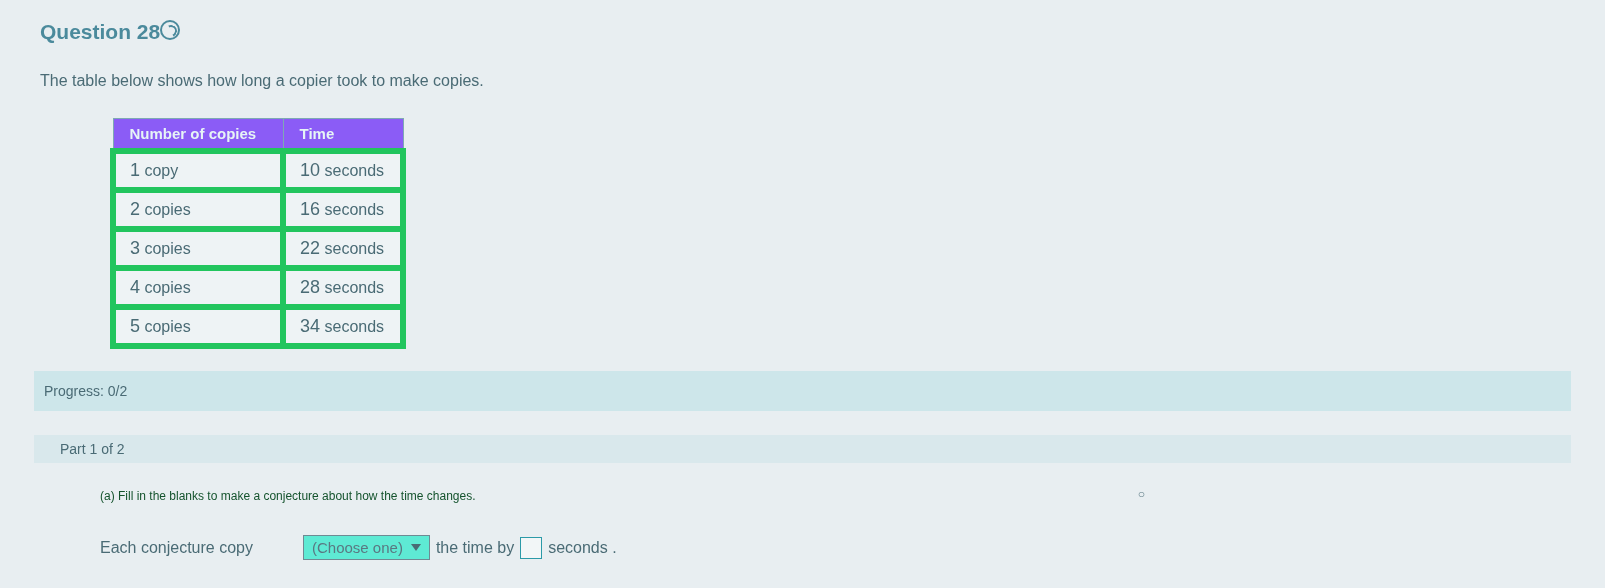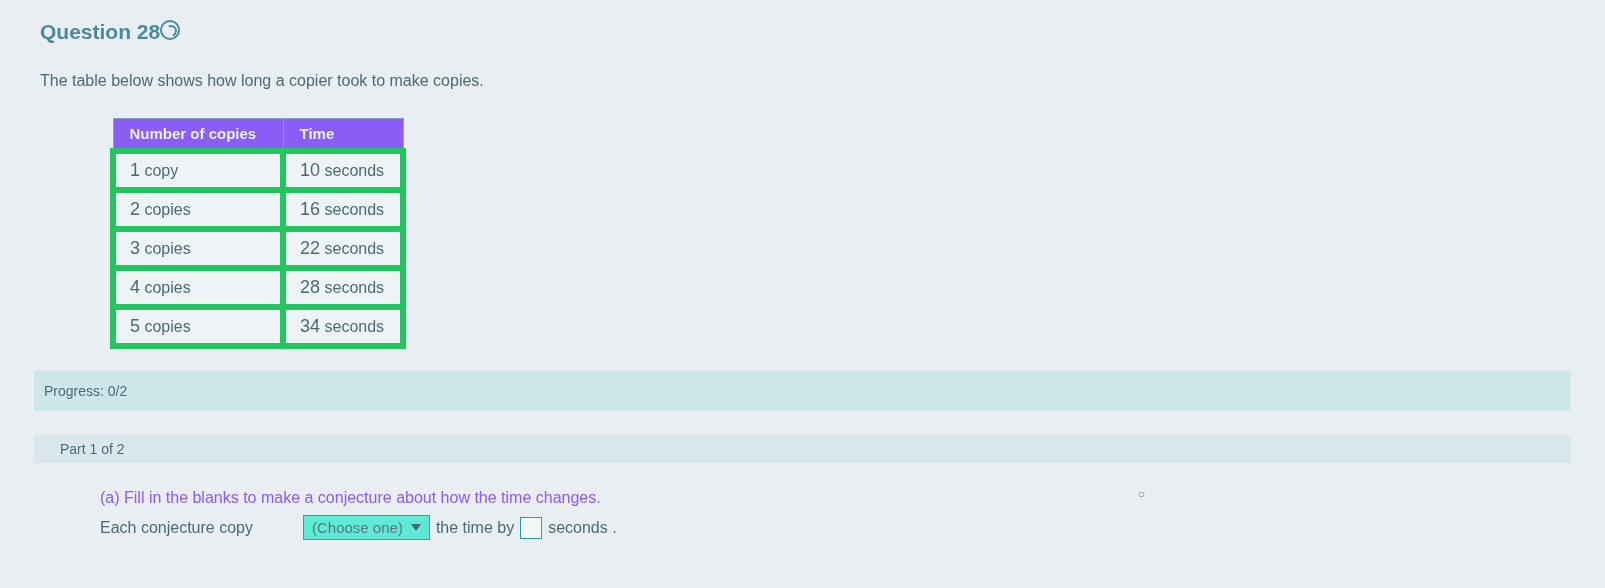--- a/index.html
+++ b/index.html
@@ -90,23 +90,23 @@
     color: #4a6b75;
     margin-left: -6px;
     margin-right: -6px;
     margin-bottom: 26px;
   }
   .part-content {
     padding-left: 60px;
     position: relative;
   }
   .prompt {
-    font-size: 16px;
-    color: #8b5cf6;
-    margin-bottom: 8px;
+    font-size: 12px;
+    color: #14532d;
+    margin-bottom: 32px;
   }
   .fill-line {
     font-size: 16px;
     color: #4a6b75;
     display: flex;
     align-items: center;
     gap: 6px;
     flex-wrap: wrap;
   }
   .select-box {

